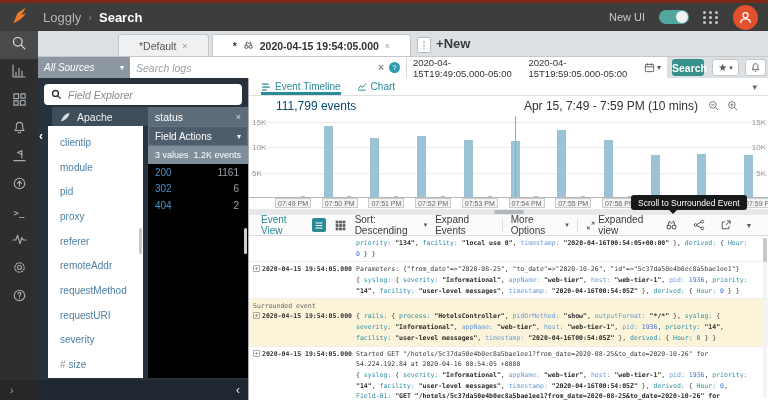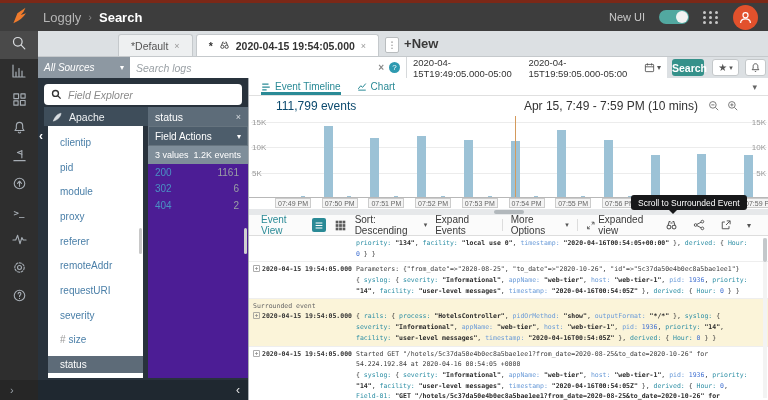--- a/index.html
+++ b/index.html
@@ -27,21 +27,21 @@
   .rail-item { width:38px; height:28px; display:flex; align-items:center; justify-content:center; margin-bottom:0; }
   .rail-item.active { background:#4a4a4a; }
   .ric { stroke:#a6adb4; fill:none; stroke-width:1.2; stroke-linecap:round; stroke-linejoin:round; }
   .rail-term { color:#a6adb4; font-family:"DejaVu Sans Mono", monospace; font-size:9px; font-weight:bold; }
   .rail-foot { position:absolute; left:0; bottom:0; width:38px; height:20px; background:#262626;
                display:flex; align-items:center; padding-left:10px; color:#9aa1a8; font-size:11px; }
 
   
   .tabbar { position:absolute; left:38px; top:31px; width:730px; height:26px; background:#dce0e3;
             display:flex; align-items:flex-end; padding-left:80px; border-bottom:1px solid #c5c9cc; }
-  .tab { height:22px; display:flex; align-items:center; gap:6px; padding:0 12px; font-size:10.5px;
+  .tab { height:22px; display:flex; align-items:center; gap:6px; padding:0 20px; font-size:10.5px;
          border:1px solid #c5c9cc; border-bottom:none; border-radius:3px 3px 0 0; margin-right:3px; }
   .tab.t1 { background:#eef0f1; color:#555; }
   .tab.t2 { background:#fff; color:#333; font-weight:bold; }
   .tab .x { color:#999; font-size:9px; font-weight:normal; }
   .tab-menu { width:14px; height:16px; background:#fff; border:1px solid #b9bdbf; border-radius:2px;
               display:flex; align-items:center; justify-content:center; color:#555; font-size:9px; margin:0 5px 3px 3px; }
   .tab-new { font-size:13px; color:#3a3a3a; margin-bottom:5px; font-weight:bold; }
 
   
   .searchrow { position:absolute; left:38px; top:57px; width:730px; height:21px; background:#dce0e3;
@@ -64,34 +64,34 @@
                 align-self:center; display:flex; align-items:center; justify-content:center;
                 color:#555; font-size:10px; }
   .btn-star { width:27px; margin-left:8px; gap:2px; } .btn-star .cr{font-size:7px;}
   .btn-bell { width:21px; margin-left:6px; }
 
   
   .sidebar { position:absolute; left:38px; top:78px; width:210px; height:302px; background:#28323c; }
   .fe-search { position:absolute; left:6px; top:6px; width:198px; height:21px; background:#fff;
                border-radius:4px; display:flex; align-items:center; padding:0 7px; gap:6px; }
   .fe-search .ph { color:#8a8a8a; font-size:10.5px; font-style:italic; }
-  .group-hdr { position:absolute; left:6px; top:29px; width:105px; height:19px; background:#3e4d5a;
+  .group-hdr { position:absolute; left:14px; top:29px; width:105px; height:19px; background:#3e4d5a;
                color:#eef1f3; font-size:10.5px; display:flex; align-items:center; gap:6px; padding:0 7px; }
   .tree-collapse { position:absolute; left:1px; top:51px; color:#fff; font-size:12px; font-weight:bold; }
   .tree-card { position:absolute; left:10px; top:48px; width:95px; height:252px; background:#fff; overflow:hidden; }
   .tree-item { height:16.7px; display:flex; align-items:center; padding-left:12px; gap:3px;
                color:#4a7fa8; font-size:10px;margin-top:8px; }
   .tree-item .hash { color:#999; }
   .tree-item.sel { background:#5d6b78; color:#fff; }
   .tree-scroll { position:absolute; left:101px; top:150px; width:3px; height:26px; background:#c8c8c8; border-radius:2px; }
 
   .st-hdr { position:absolute; left:110px; top:29px; width:100px; height:19px; background:#5d6c79;
             color:#fff; font-size:10.5px; display:flex; align-items:center; padding:0 7px; }
   .st-hdr .x { margin-left:auto; font-size:9px; color:#d7dce0; }
-  .st-card { position:absolute; left:110px; top:48px; width:100px; height:252px; background:#4c1d95; overflow:hidden; }
+  .st-card { position:absolute; left:110px; top:48px; width:100px; height:252px; background:#000000; overflow:hidden; }
   .st-actions { height:20px; background:#4d5d6b; border:1px solid #66747f; color:#fff; font-size:10px;
                 display:flex; align-items:center; padding:0 6px; }
   .st-actions .cr { margin-left:auto; font-size:8px; }
   .st-stats { height:18px; background:#7f8e9a; color:#fff; font-size:9px;
               display:flex; align-items:center; justify-content:space-between; padding:0 7px; }
   .st-row { height:16.5px; display:flex; align-items:center; justify-content:space-between;
             padding:0 9px 0 7px; font-size:10px; }
   .st-row .v { color:#4a90c4; } .st-row .c { color:#9aa0a5; }
   .st-scroll { position:absolute; left:206px; top:150px; width:3px; height:26px; background:#d0d0d0; border-radius:2px; }
   .side-foot { position:absolute; left:38px; top:380px; width:210px; height:20px; background:#1f2830;
@@ -359,33 +359,36 @@
           <path d="M3 13.5 C5.5 6.5 9.5 3.5 13.5 3 C13 7.5 9.5 11.5 4.5 13 Z M3 13.5 L9 7.5" fill="#d8dde1" stroke="#d8dde1" stroke-width="0.6"></path>
         </svg>
       <span>Apache</span>
     </div>
     <div class="tree-collapse">‹</div>
     <div class="tree-card">
         <div class="tree-item">
           <span>clientip</span>
         </div>
         <div class="tree-item">
+          <span>module</span>
+        </div>
+        <div class="tree-item">
           <span>pid</span>
         </div>
         <div class="tree-item">
-          <span>module</span>
-        </div>
-        <div class="tree-item">
           <span>proxy</span>
         </div>
         <div class="tree-item">
           <span>referer</span>
         </div>
         <div class="tree-item">
           <span>remoteAddr</span>
+        </div>
+        <div class="tree-item">
+          <span>requestMethod</span>
         </div>
         <div class="tree-item">
           <span>requestURI</span>
         </div>
         <div class="tree-item">
           <span>severity</span>
         </div>
         <div class="tree-item">
           <span class="hash">#</span>
           <span>size</span>

